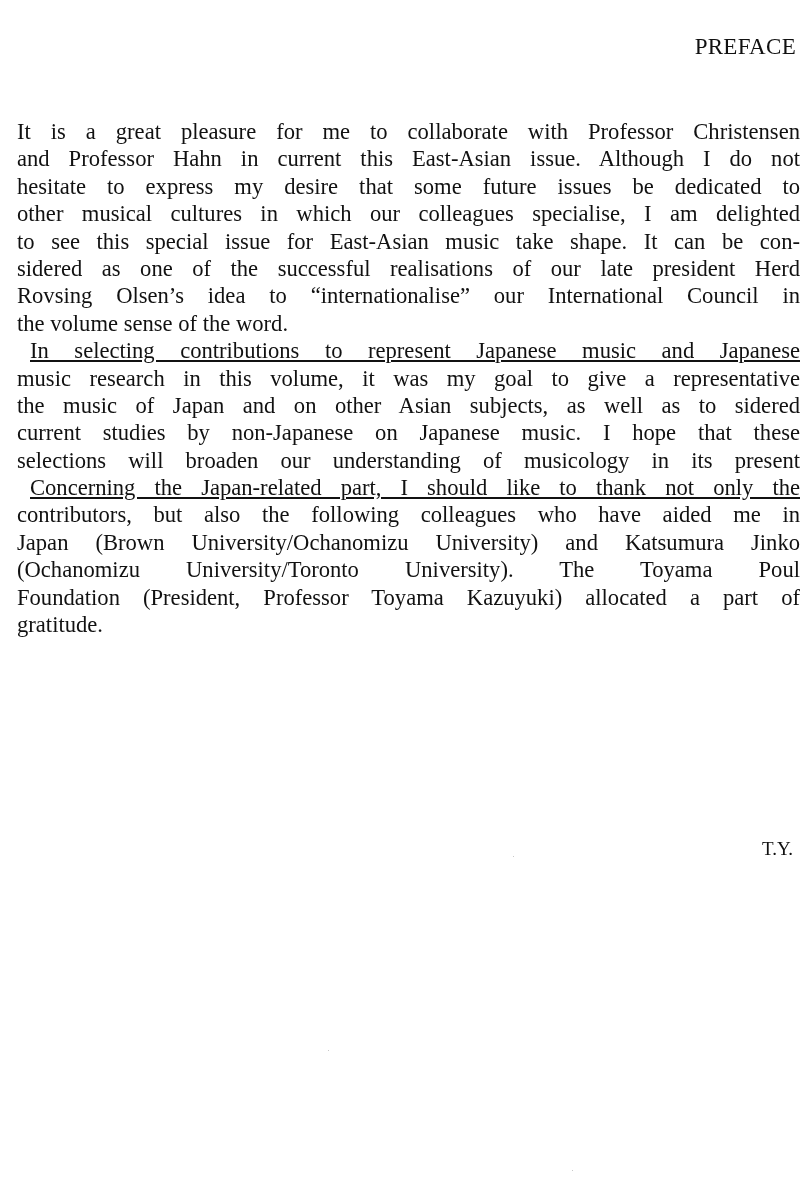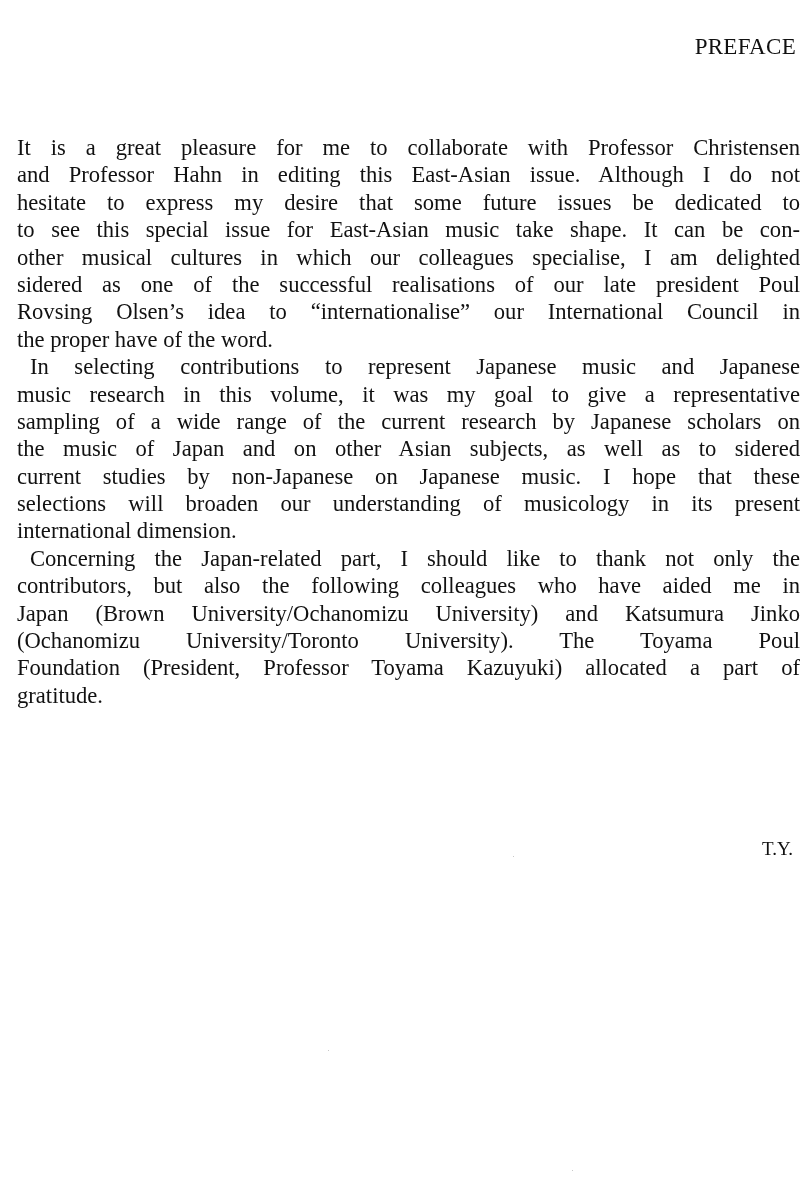--- a/index.html
+++ b/index.html
@@ -6,60 +6,58 @@
     body {
       width: 800px; height: 1197px; position: relative; overflow: hidden;
       font-family: "Liberation Serif", "DejaVu Serif", serif;
       color: #111111;
     }
     .heading {
       position: absolute; top: 34px; right: 4px;
       font-size: 23px; letter-spacing: 0.3px; margin-left: 36px;
     }
     .body-text {
-      position: absolute; left: 17px; top: 134px; width: 783px;
+      position: absolute; left: 17px; top: 118px; width: 783px;
       font-size: 22.6px; line-height: 27.4px;
     }
     .line {
       display: block; text-align: justify; text-align-last: justify;
       white-space: nowrap; overflow: visible; height: 27.4px;
     }
     .line.last { text-align-last: left; }
-    .line.indent { padding-left: 13px; }
+    .line.indent { padding-left: 13px; text-decoration: underline; }
     .signature {
       position: absolute; top: 838px; right: 7px;
       font-size: 19px;
     }
     .speck { position: absolute; width: 1px; height: 1px; background: #c8c8c8; }
   </style>
 </head>
 <body>
 
 <div>
   <div class="heading">PREFACE</div>
 
   <div class="body-text">
     <div>
       <span class="line">It is a great pleasure for me to collaborate with Professor Christensen</span>
-      <span class="line">and Professor Hahn in editing this East-Asian issue. Although I do not</span>
+      <span class="line">and Professor Hahn in current this East-Asian issue. Although I do not</span>
       <span class="line">hesitate to express  my desire that some future issues be dedicated to</span>
+      <span class="line">other musical cultures in which our colleagues specialise, I am delighted</span>
       <span class="line">to see this special issue for East-Asian music take shape. It can be con-</span>
-      <span class="line">other musical cultures in which our colleagues specialise, I am delighted</span>
-      <span class="line">sidered as one of the successful realisations of our late president Poul</span>
+      <span class="line">sidered as one of the successful realisations of our late president Herd</span>
       <span class="line">Rovsing Olsen’s idea to “internationalise” our International Council in</span>
-      <span class="line last">the proper have of the word.</span>
+      <span class="line last">the volume sense of the word.</span>
     </div>
     <div>
       <span class="line indent">In selecting contributions to represent Japanese music and Japanese</span>
       <span class="line">music research in this volume, it was my goal to give a representative</span>
-      <span class="line">sampling of a wide range of the current research by Japanese scholars on</span>
       <span class="line">the music of Japan and on other Asian subjects, as well as to sidered</span>
       <span class="line">current studies by non-Japanese on Japanese music. I hope that these</span>
       <span class="line">selections will broaden our understanding of musicology in its present</span>
-      <span class="line last">international dimension.</span>
     </div>
     <div>
       <span class="line indent">Concerning the Japan-related part, I should like to thank not only the</span>
       <span class="line">contributors, but also the following colleagues who have aided me in</span>
       <span class="line">Japan (Brown University/Ochanomizu University) and Katsumura Jinko</span>
       <span class="line">(Ochanomizu University/Toronto University). The Toyama Poul</span>
       <span class="line">Foundation (President, Professor Toyama Kazuyuki) allocated a part of</span>
       <span class="line last">gratitude.</span>
     </div>
   </div>

